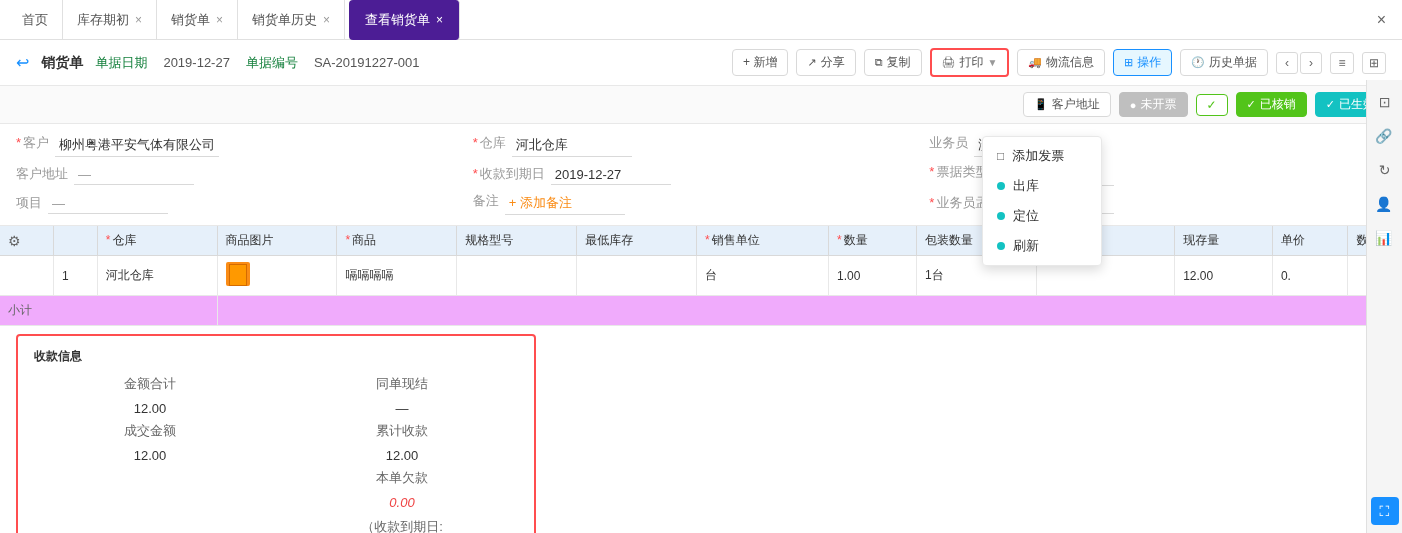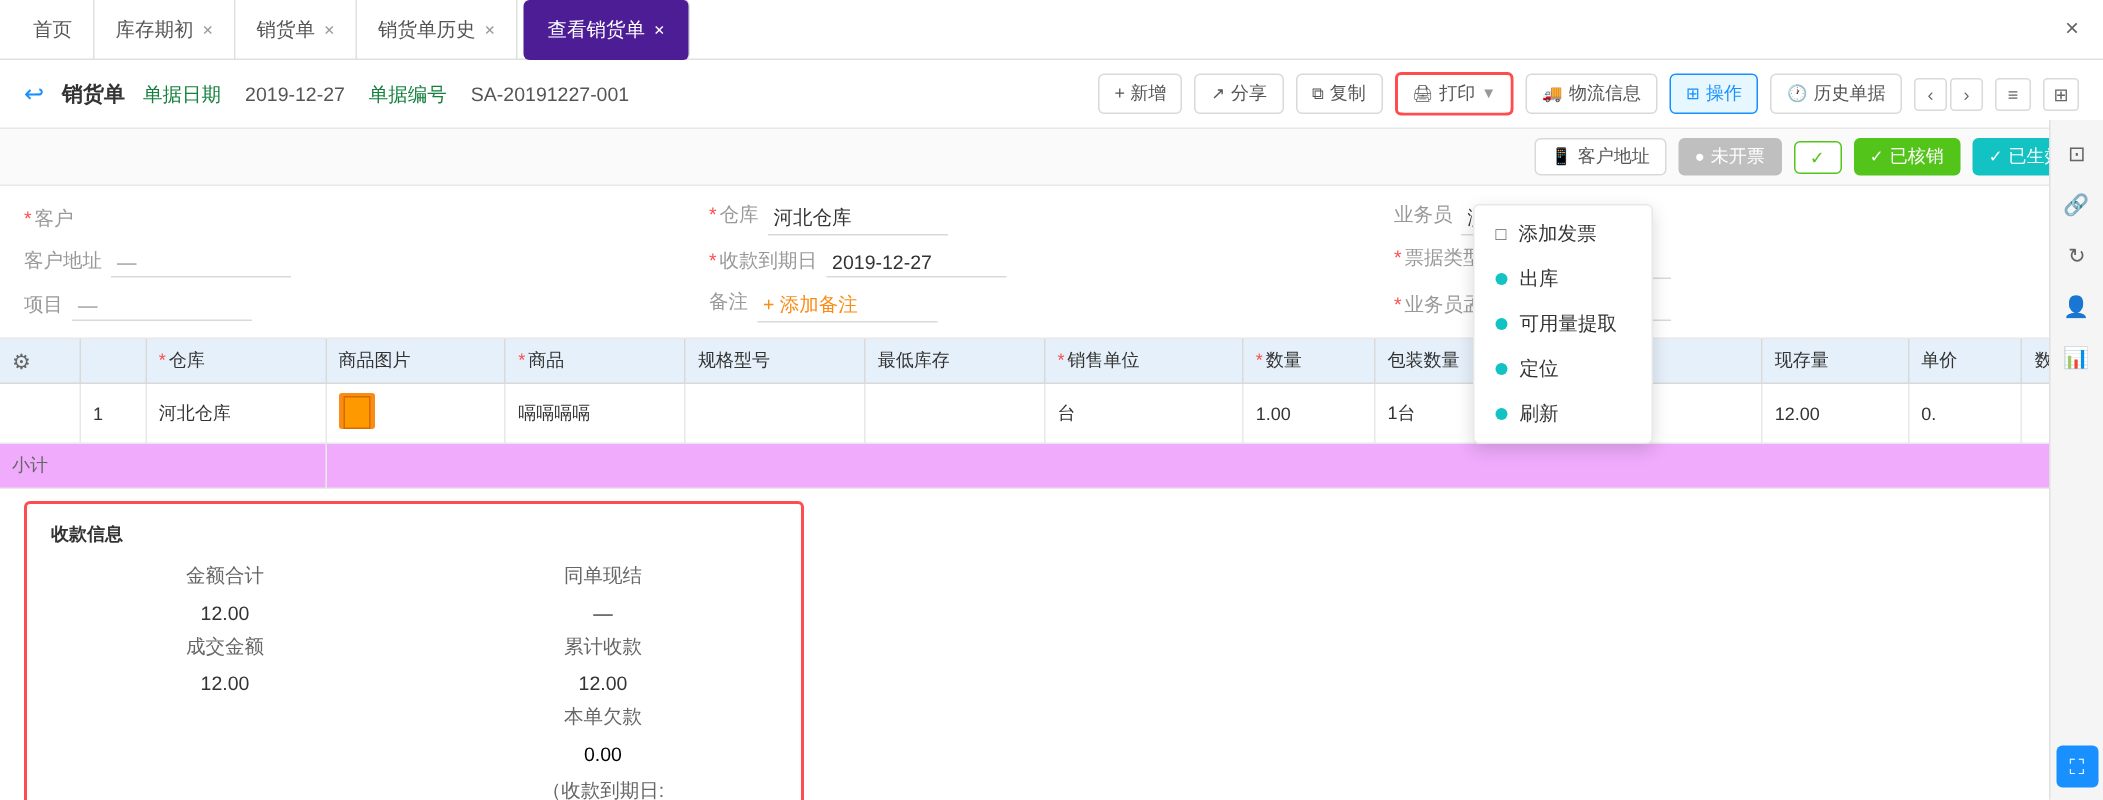--- a/index.html
+++ b/index.html
@@ -151,21 +151,21 @@
       font-weight: bold; font-size: 12px; color: #333; margin-bottom: 10px;
     }
     .payment-grid {
       display: grid; grid-template-columns: 1fr 1fr; gap: 6px 20px;
     }
     .payment-item {
       display: flex; align-items: center; gap: 8px; flex-direction: column;
     }
     .payment-label { color: #666; font-size: 13px; white-space: nowrap; }
     .payment-value { color: #333; font-size: 13px; }
-    .payment-value.red { color: #000000; }
+    .payment-value.red { color: #ef4444; font-style: italic; }
 
     
     .dropdown-menu {
       position: absolute; top: 96px; right: 300px; z-index: 1000;
       background: #fff; border: 1px solid #e8e8e8; border-radius: 4px;
       box-shadow: 0 4px 12px rgba(0,0,0,0.15); min-width: 120px;
       padding: 4px 0;
     }
     .dropdown-item {
       display: flex; align-items: center; gap: 8px; padding: 6px 14px;
@@ -303,20 +303,21 @@
       <button class="sec-btn cyan">
         <span style="font-size:11px;">✓</span>
         <span>已生效</span>
       </button>
     </div>
 
     <div class="form-section">
       <div class="form-row">
         <div class="form-field">
           <span class="form-label required">客户</span>
+          <span class="form-value">柳州粤港平安气体有限公司</span>
         </div>
         <div class="form-field">
           <span class="form-label required">仓库</span>
           <span class="form-value">河北仓库</span>
         </div>
         <div class="form-field">
           <span class="form-label">业务员</span>
           <span class="form-value">演示账号</span>
         </div>
       </div>
@@ -433,24 +434,20 @@
       <div class="dropdown-item">
         <span style="font-size:12px; color:#666;">□</span>
         <span>添加发票</span>
       </div>
       <div class="dropdown-item">
         <span class="dot dot-cyan"></span>
         <span>出库</span>
       </div>
       <div class="dropdown-item">
         <span class="dot dot-cyan"></span>
-        <span>可用量提取</span>
-      </div>
-      <div class="dropdown-item">
-        <span class="dot dot-cyan"></span>
         <span>定位</span>
       </div>
       <div class="dropdown-item">
         <span class="dot dot-cyan"></span>
         <span>刷新</span>
       </div>
     </div>
 
     <div class="right-sidebar">
       <div class="side-icon">⊡</div>

